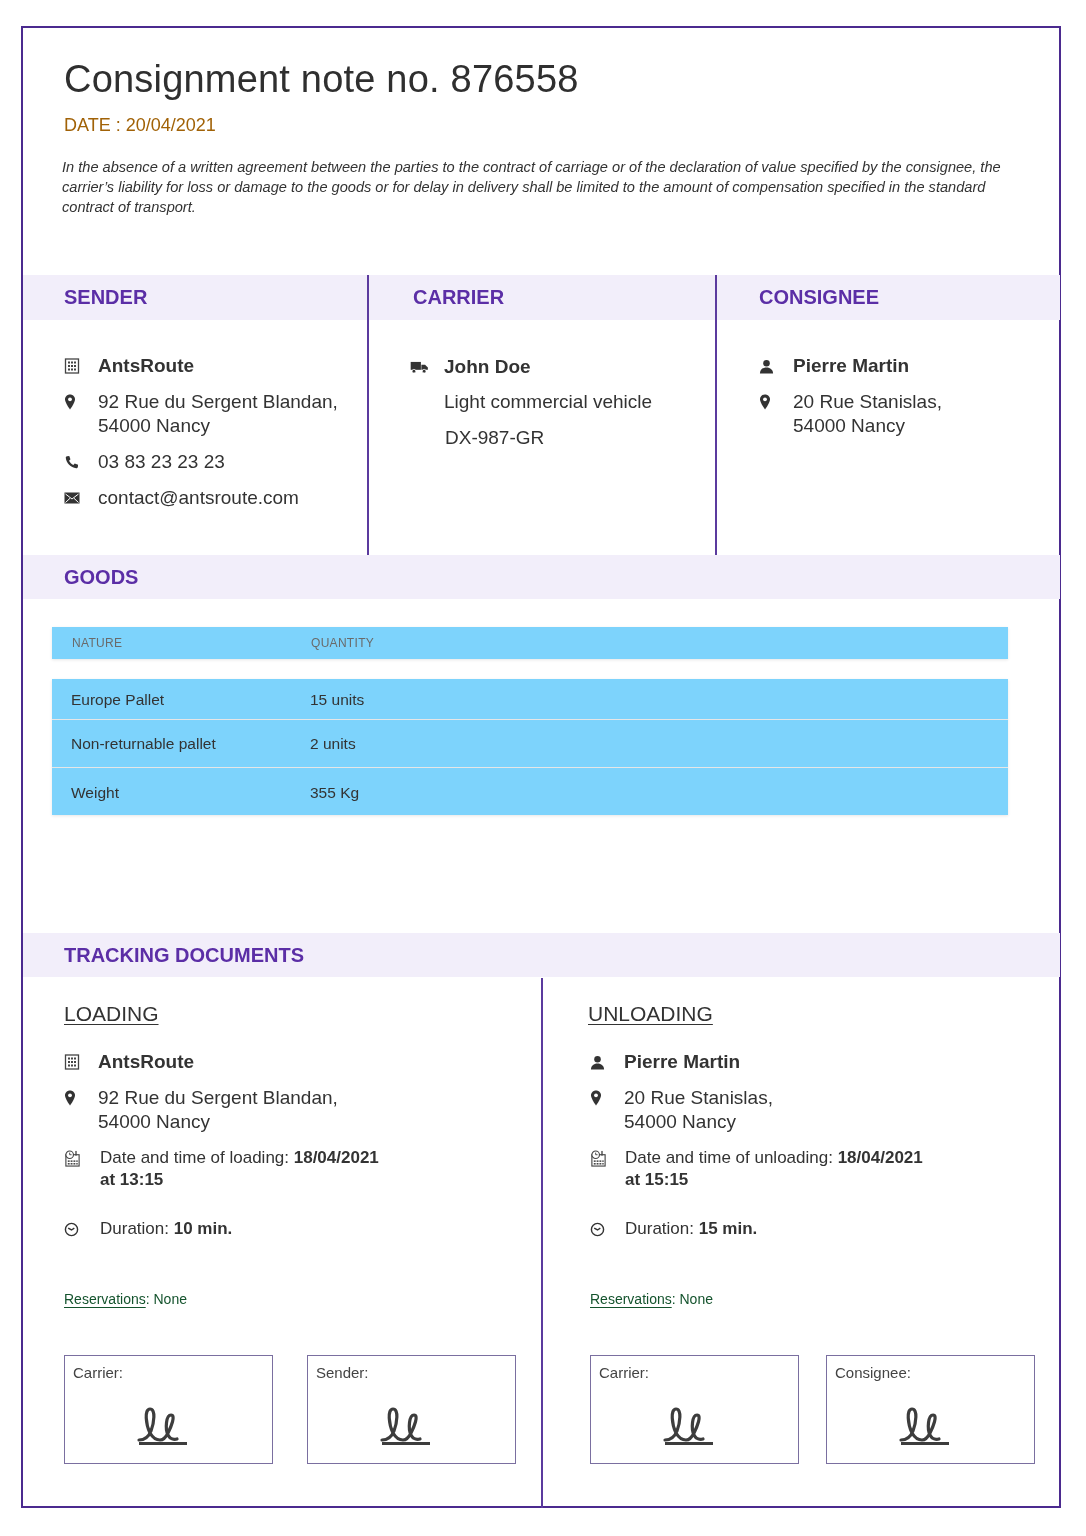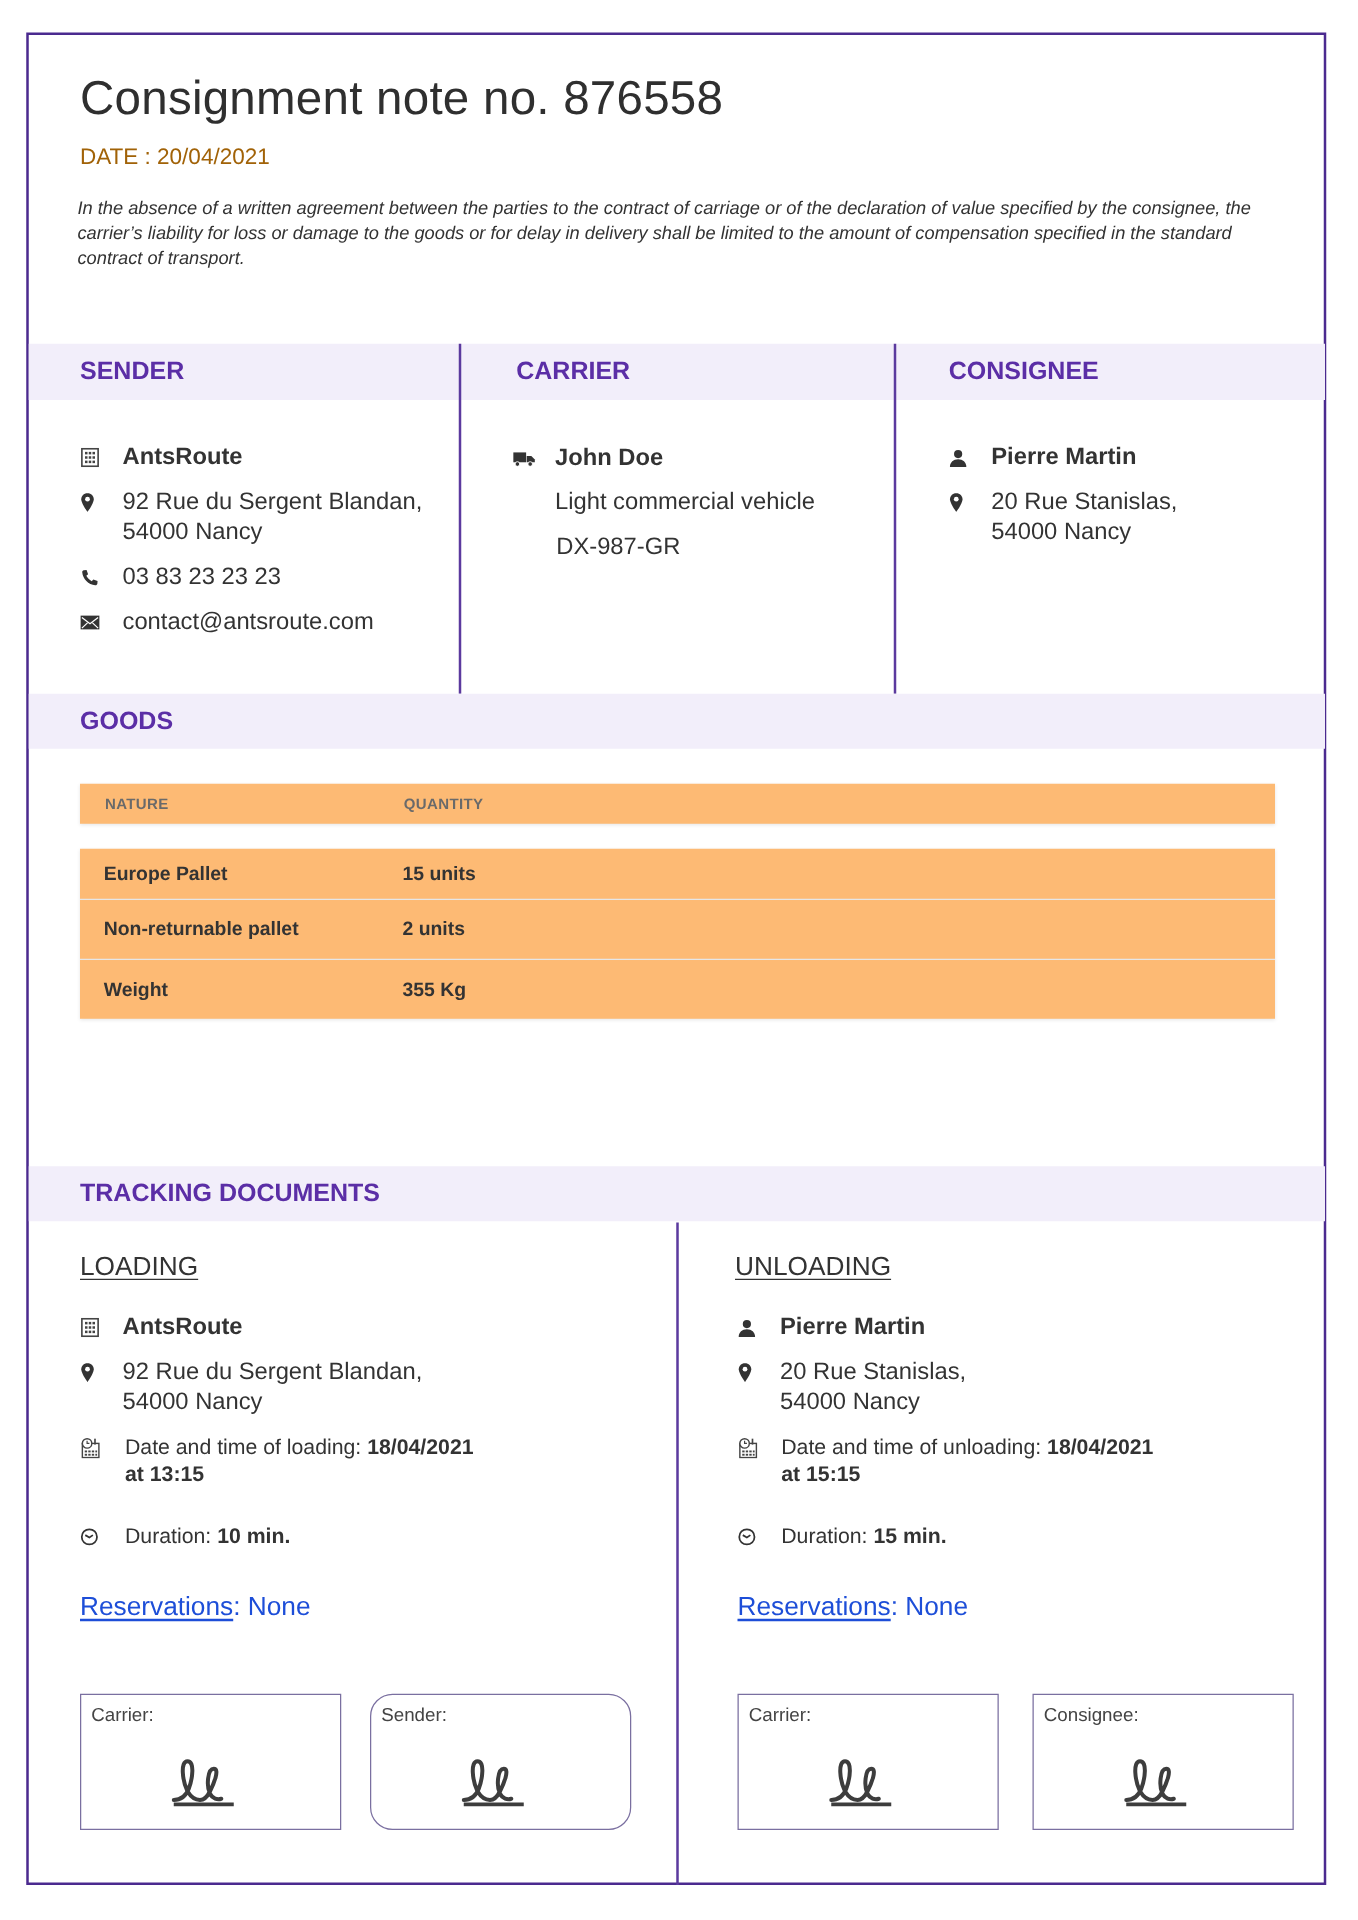--- a/index.html
+++ b/index.html
@@ -9,29 +9,29 @@
   .title { left:64px; top:58px; font-size:38px; color:#2f2f2f; font-weight:400; letter-spacing:0.2px; }
   .date { left:64px; top:115px; font-size:18px; color:#a16207; }
   .disclaimer { left:62px; top:157px; width:940px; font-size:14.6px; font-style:italic; line-height:20px; color:#333; }
   .band { position:absolute; left:23px; width:1037px; background:#f2eefa; }
   .band-label { position:absolute; font-size:20px; font-weight:700; color:#5b2ea6; }
   .vline { position:absolute; width:2px; background:#5b3a9e; }
   .row { position:absolute; display:flex; align-items:flex-start; font-size:19px; color:#333; line-height:24px; }
   .row .ic { width:34px; flex:0 0 34px; display:flex; align-items:center; justify-content:flex-start; height:24px; }
   .row .ic svg { display:block; }
   .bold { font-weight:700; }
-  .table { position:absolute; left:64px; width:956px; background:#fdba74; box-shadow:0 1px 3px rgba(0,0,0,0.10);font-weight:bold; }
+  .table { position:absolute; left:52px; width:956px; background:#7dd3fc; box-shadow:0 1px 3px rgba(0,0,0,0.10); }
   .thead { top:627px; height:32px; }
   .thead span { position:absolute; top:9px; font-size:12px; color:#6a6a6a; letter-spacing:0.3px; }
   .tbody { top:679px; height:136px; }
   .trow { position:absolute; left:0; width:956px; font-size:15.5px; color:#333; }
   .trow span { position:absolute; }
   .tsep { position:absolute; left:0; width:956px; height:1px; background:#e6e6e6; }
   .sub-title { position:absolute; font-size:21px; color:#333; text-decoration:underline; text-underline-offset:3px; text-decoration-thickness:1px; }
-  .resv { position:absolute; font-size:21px; color:#1d4ed8; }
+  .resv { position:absolute; font-size:14px; color:#14532d;margin-top:17px; }
   .resv u { text-underline-offset:3px; }
   .sig { position:absolute; width:209px; height:109px; border:1.5px solid #7a6fa0; box-sizing:border-box; background:#fff; }
   .sig .lbl { position:absolute; left:8px; top:8px; font-size:15px; color:#444; }
   .sig svg { position:absolute; left:72px; top:44px; }
   .sm { font-size:17px; line-height:22px; }
 </style>
 </head>
 <body>
 
 <svg width="0" height="0" style="position:absolute">
@@ -250,21 +250,21 @@
     <span style="margin-left:2px;"><span>Duration: </span><span class="bold">10 min.</span></span>
   </div>
   <div class="resv" style="left:64px;top:1274px;"><u>Reservations</u><span>: None</span></div>
 
   <div class="sig" style="left:64px;top:1355px;">
     <span class="lbl">Carrier:</span>
     <svg width="52" height="46">
         <use href="#i-sign"></use>
       </svg>
   </div>
-  <div class="sig" style="left:296px;top:1355px;border-radius:18px;">
+  <div class="sig" style="left:307px;top:1355px;">
     <span class="lbl">Sender:</span>
     <svg width="52" height="46">
         <use href="#i-sign"></use>
       </svg>
   </div>
 </div>
 
 <div>
   <div class="sub-title" style="left:588px;top:1002px;">UNLOADING</div>
   <div class="row" style="left:590px;top:1050px;">

